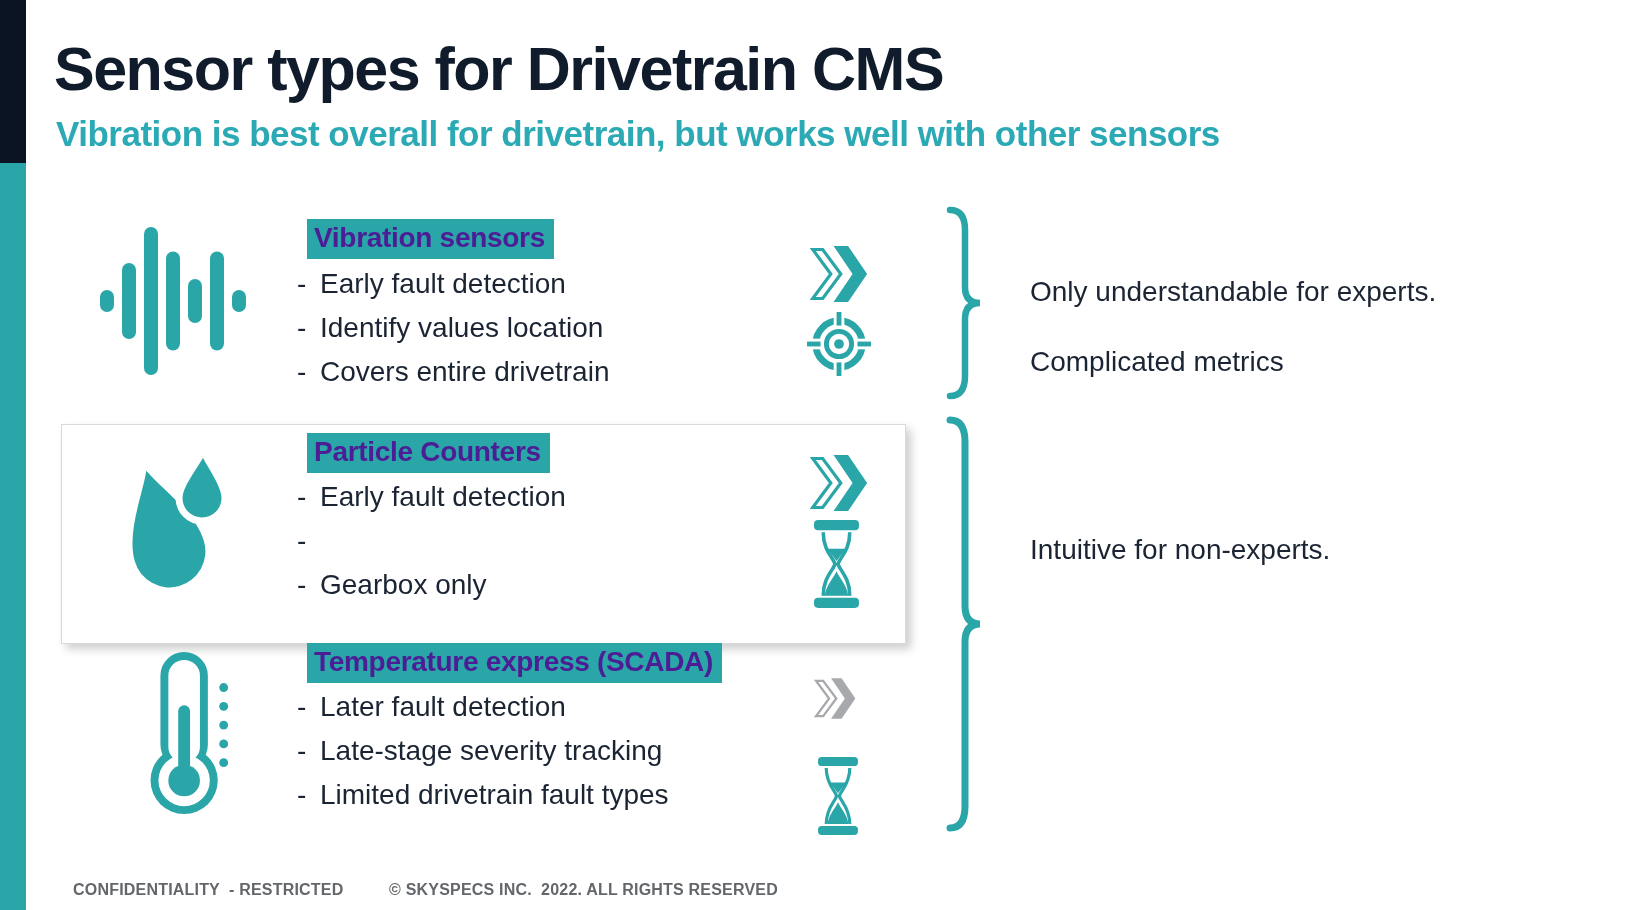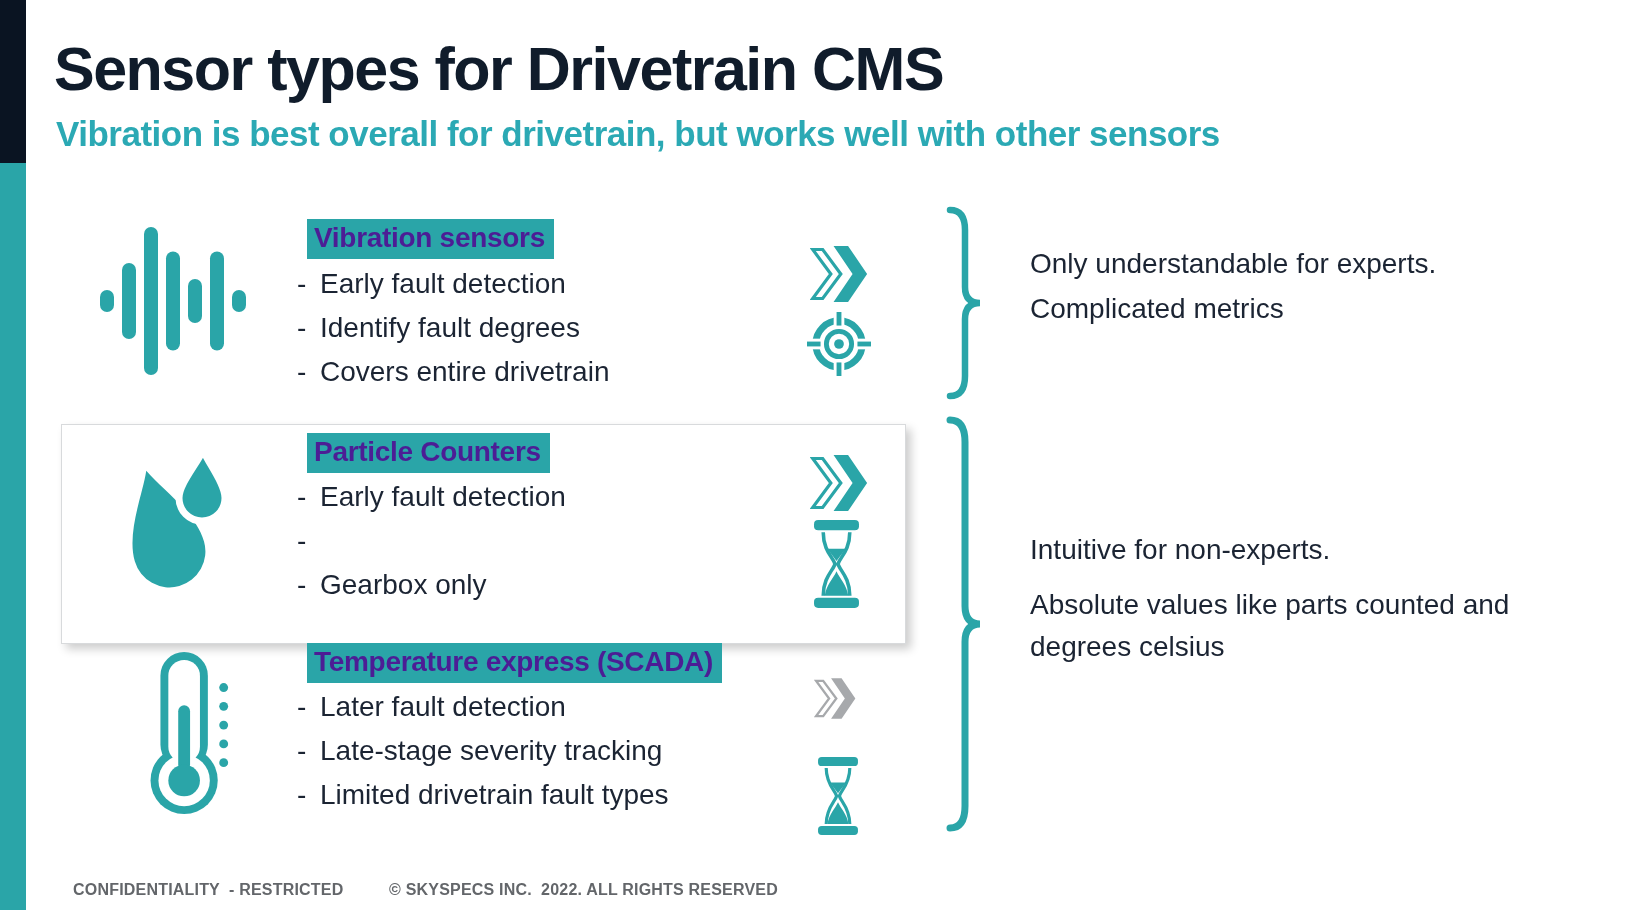--- a/index.html
+++ b/index.html
@@ -66,21 +66,21 @@
   .b1{left:283px;top:262px;}
   .b2{left:283px;top:475px;}
   .b3{left:283px;top:685px;}
 
   
   .icn{line-height:0;}
 
   
   .note p{font-size:28px;line-height:42px;color:var(--text);}
   .note1{left:1030px;top:243px;width:460px;}
-  .note1 p{margin-bottom:3px;}
+  .note1 p{margin-bottom:3px;margin-top:28px;}
   .note2{left:1030px;top:529px;width:480px;}
   .note2 p{margin-bottom:13px;}
 
   
   .footer-item{
     font-size:16px;font-weight:700;color:var(--footer);
     letter-spacing:0.2px;white-space:pre;
   }
   .foot1{left:73px;top:881px;}
   .foot2{left:389px;top:881px;}
@@ -112,21 +112,21 @@
 
 <span class="abs chip chip1">Vibration sensors</span>
 
 <ul class="abs bullets b1">
   <li>
       <span class="dash">-</span>
       <span>Early fault detection</span>
     </li>
   <li>
       <span class="dash">-</span>
-      <span>Identify fault degrees</span>
+      <span>Identify values location</span>
     </li>
   <li>
       <span class="dash">-</span>
       <span>Covers entire drivetrain</span>
     </li>
 </ul>
 
 <div class="abs icn" style="left:810px;top:243px;">
   <svg width="58" height="62" viewBox="0 0 64 64">
     <polygon points="3,5 14,5 34,32 14,59 3,59 23,32" fill="#ffffff" stroke="#2AA5A8" stroke-width="3.5"></polygon>
@@ -206,21 +206,20 @@
 </div>
 
 <div class="abs icn" style="left:944px;top:416px;">
   <svg width="40" height="416" viewBox="0 0 40 416">
     <path d="M6 4 Q21 4 21 26 L21 190 Q21 208 36 208 Q21 208 21 226 L21 390 Q21 412 6 412" fill="none" stroke="#2AA5A8" stroke-width="7" stroke-linecap="round"></path>
   </svg>
 </div>
 
 <div class="abs note note2">
   <p>Intuitive for non-experts.</p>
-  <p>Absolute values like parts counted and degrees celsius</p>
 </div>
 
 <div class="abs icn" style="left:146px;top:650px;">
   <svg width="100" height="168" viewBox="0 0 100 170">
     <rect x="14" y="2" width="48" height="118" rx="24" fill="#2AA5A8"></rect>
     <circle cx="38" cy="132" r="34" fill="#2AA5A8"></circle>
     <rect x="22" y="10" width="32" height="104" rx="16" fill="#ffffff"></rect>
     <circle cx="38" cy="132" r="26" fill="#ffffff"></circle>
     <rect x="32" y="56" width="12" height="66" rx="6" fill="#2AA5A8"></rect>
     <circle cx="38" cy="132" r="16" fill="#2AA5A8"></circle>

